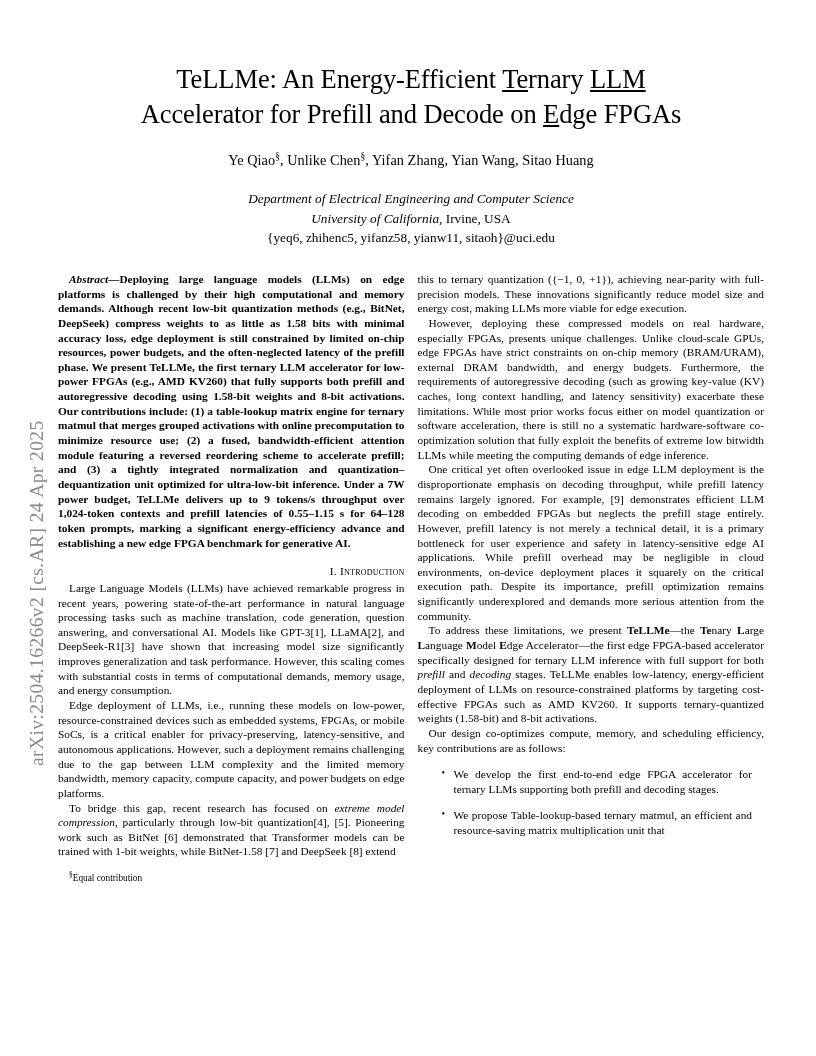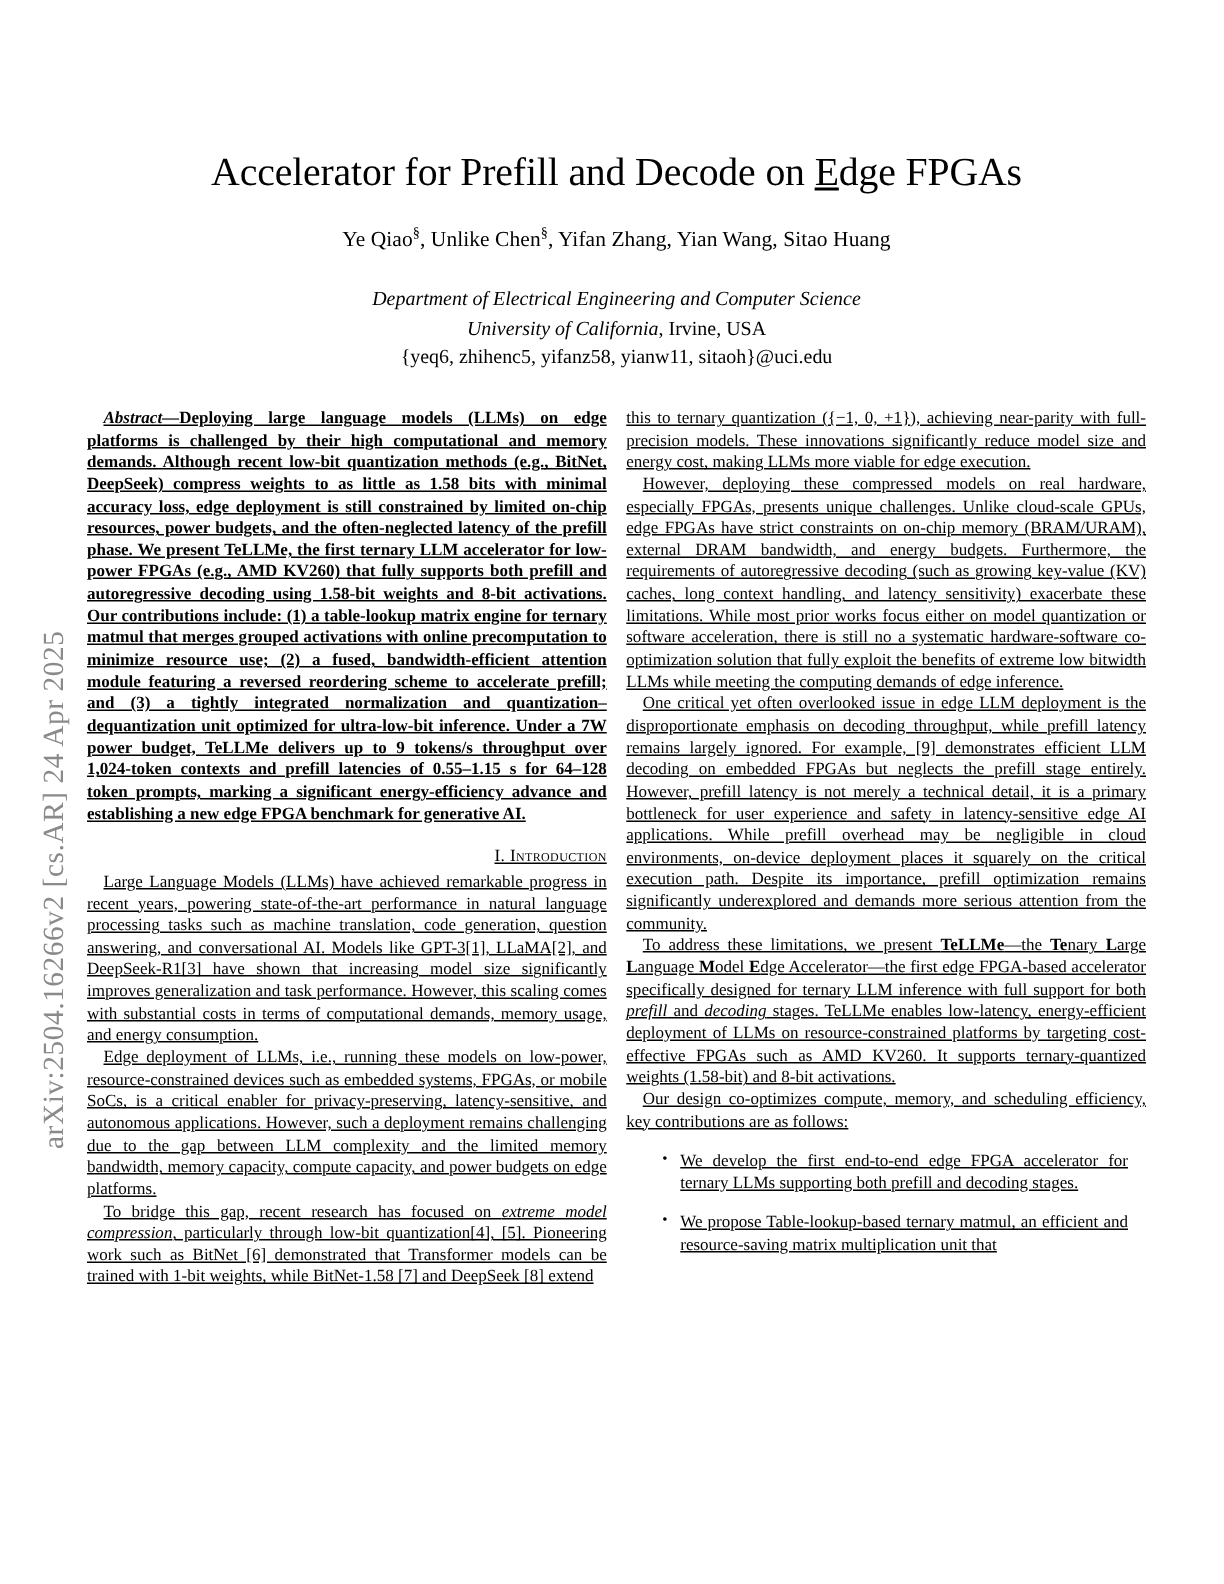--- a/index.html
+++ b/index.html
@@ -74,21 +74,20 @@
   #affiliation .it { font-style: italic; }
 
   
   #columns {
     position: absolute;
     left: 58px;
     top: 272px;
     width: 706px;
     display: flex;
     gap: 13px;
-    text-decoration: underline;
   }
   .column {
     width: 346.5px;
     font-size: 11.35px;
     line-height: 1.292;
     text-align: justify;
     text-justify: inter-word;
     hyphens: manual;
   }
 
@@ -150,21 +149,23 @@
 </head>
 <body>
 
 <div id="page">
 
   <div id="arxiv-stamp">arXiv:2504.16266v2  [cs.AR]  24 Apr 2025</div>
 
   <div id="header-block">
 
     <h1 id="paper-title">
-      <br>
+      <span>
+        <span>TeLLMe: An Energy-Efficient </span><span class="u">Te</span><span>rnary </span><span class="u">LLM</span>
+      </span><br>
       <span>
         <span>Accelerator for Prefill and Decode on </span><span class="u">E</span><span>dge FPGAs</span>
       </span>
     </h1>
 
     <div id="author-line">
       <span><span>Ye Qiao</span><sup>§</sup><span>, </span></span><span><span>Unlike Chen</span><sup>§</sup><span>, </span></span><span><span>Yifan Zhang</span><span>, </span></span><span><span>Yian Wang</span><span>, </span></span><span><span>Sitao Huang</span></span>
     </div>
 
     <div id="affiliation">
@@ -182,20 +183,23 @@
       <p class="abstract"><span class="lead">Abstract</span><span>—</span><span>Deploying large language models (LLMs) on edge platforms is challenged by their high computational and memory demands. Although recent low-bit quantization methods (e.g., BitNet, DeepSeek) compress weights to as little as 1.58 bits with minimal accuracy loss, edge deployment is still constrained by limited on-chip resources, power budgets, and the often-neglected latency of the prefill phase. We present TeLLMe, the first ternary LLM accelerator for low-power FPGAs (e.g., AMD KV260) that fully supports both prefill and autoregressive decoding using 1.58-bit weights and 8-bit activations. Our contributions include: (1) a table-lookup matrix engine for ternary matmul that merges grouped activations with online precomputation to minimize resource use; (2) a fused, bandwidth-efficient attention module featuring a reversed reordering scheme to accelerate prefill; and (3) a tightly integrated normalization and quantization–dequantization unit optimized for ultra-low-bit inference. Under a 7W power budget, TeLLMe delivers up to 9 tokens/s throughput over 1,024-token contexts and prefill latencies of 0.55–1.15 s for 64–128 token prompts, marking a significant energy-efficiency advance and establishing a new edge FPGA benchmark for generative AI.</span></p>
 
       <div class="sec-head">I. Introduction</div>
 
       <p class="body">Large Language Models (LLMs) have achieved remarkable progress in recent years, powering state-of-the-art performance in natural language processing tasks such as machine translation, code generation, question answering, and conversational AI. Models like GPT-3[1], LLaMA[2], and DeepSeek-R1[3] have shown that increasing model size significantly improves generalization and task performance. However, this scaling comes with substantial costs in terms of computational demands, memory usage, and energy consumption.</p>
 
       <p class="body">Edge deployment of LLMs, i.e., running these models on low-power, resource-constrained devices such as embedded systems, FPGAs, or mobile SoCs, is a critical enabler for privacy-preserving, latency-sensitive, and autonomous applications. However, such a deployment remains challenging due to the gap between LLM complexity and the limited memory bandwidth, memory capacity, compute capacity, and power budgets on edge platforms.</p>
 
       <p class="body"><span>To bridge this gap, recent research has focused on </span><span class="it">extreme model compression</span><span>, particularly through low-bit quantization[4], [5]. Pioneering work such as BitNet [6] demonstrated that Transformer models can be trained with 1-bit weights, while BitNet-1.58 [7] and DeepSeek [8] extend</span></p>
 
+      <div class="footnote-area">
+        <p class="footnote"><sup>§</sup><span>Equal contribution</span></p>
+      </div>
 
     </div>
 
     <div class="column">
 
       <p class="body" style="text-indent:0"><span>this to ternary quantization (</span><span class="mathset">{−1, 0, +1}</span><span>), achieving near-parity with full-precision models. These innovations significantly reduce model size and energy cost, making LLMs more viable for edge execution.</span></p>
 
       <p class="body">However, deploying these compressed models on real hardware, especially FPGAs, presents unique challenges. Unlike cloud-scale GPUs, edge FPGAs have strict constraints on on-chip memory (BRAM/URAM), external DRAM bandwidth, and energy budgets. Furthermore, the requirements of autoregressive decoding (such as growing key-value (KV) caches, long context handling, and latency sensitivity) exacerbate these limitations. While most prior works focus either on model quantization or software acceleration, there is still no a systematic hardware-software co-optimization solution that fully exploit the benefits of extreme low bitwidth LLMs while meeting the computing demands of edge inference.</p>
 
       <p class="body">One critical yet often overlooked issue in edge LLM deployment is the disproportionate emphasis on decoding throughput, while prefill latency remains largely ignored. For example, [9] demonstrates efficient LLM decoding on embedded FPGAs but neglects the prefill stage entirely. However, prefill latency is not merely a technical detail, it is a primary bottleneck for user experience and safety in latency-sensitive edge AI applications. While prefill overhead may be negligible in cloud environments, on-device deployment places it squarely on the critical execution path. Despite its importance, prefill optimization remains significantly underexplored and demands more serious attention from the community.</p>

